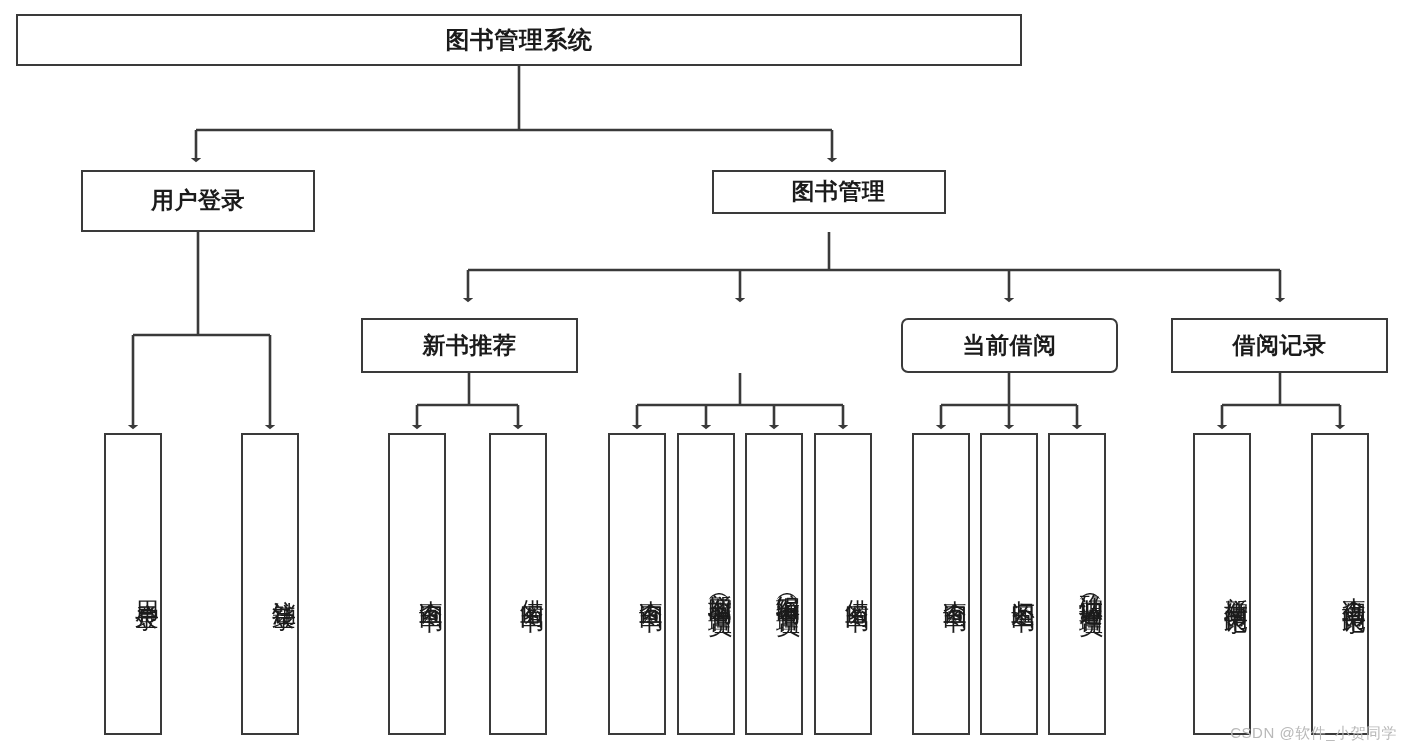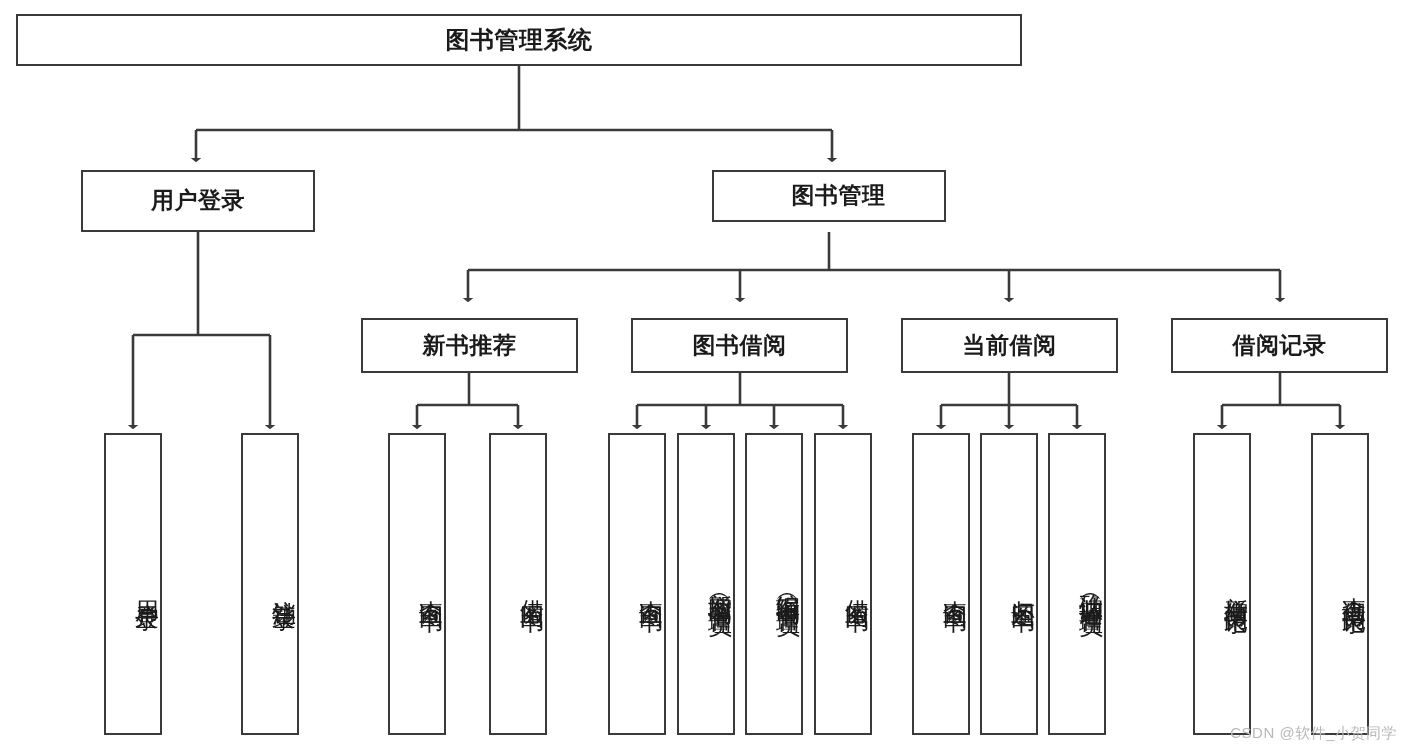--- a/index.html
+++ b/index.html
@@ -121,25 +121,24 @@
       <path d="M1280,373 L1280,405"></path>
       <path d="M1222,405 L1340,405"></path>
       <path d="M1222,405 L1222,427" marker-end="url(#arrow)"></path>
       <path d="M1340,405 L1340,427" marker-end="url(#arrow)"></path>
     </g>
   </svg>
 
   <div class="node horiz root" style="left:16px; top:14px; width:1006px; height:52px;">图书管理系统</div>
 
   <div class="node horiz" style="left:81px; top:170px; width:234px; height:62px;">用户登录</div>
-  <div class="node horiz" style="left:712px; top:170px; width:234px; height:52px;padding-left:19px;">图书管理</div>
+  <div class="node horiz" style="left:712px; top:170px; width:234px; height:44px;padding-left:19px;">图书管理</div>
 
   <div class="node horiz" style="left:361px; top:318px; width:217px; height:55px;text-align:right;">新书推荐</div>
-  <div class="node horiz" style="left:631px; top:318px; width:217px; height:55px;">图书借阅</div>
-  <div class="node horiz" style="left:901px; top:318px; width:217px; height:55px;">当前借阅</div>
+  <div class="node horiz" style="left:901px; top:318px; width:217px; height:55px;border-radius:7px;">当前借阅</div>
   <div class="node horiz" style="left:1171px; top:318px; width:217px; height:55px;text-align:center;">借阅记录</div>
 
   <div class="node vert" style="left:104px; top:433px; width:58px; height:302px;">
     <span class="vlabel">用户登录</span>
   </div>
   <div class="node vert" style="left:241px; top:433px; width:58px; height:302px;">
     <span class="vlabel">注销登录</span>
   </div>
 
   <div class="node vert" style="left:388px; top:433px; width:58px; height:302px;">

